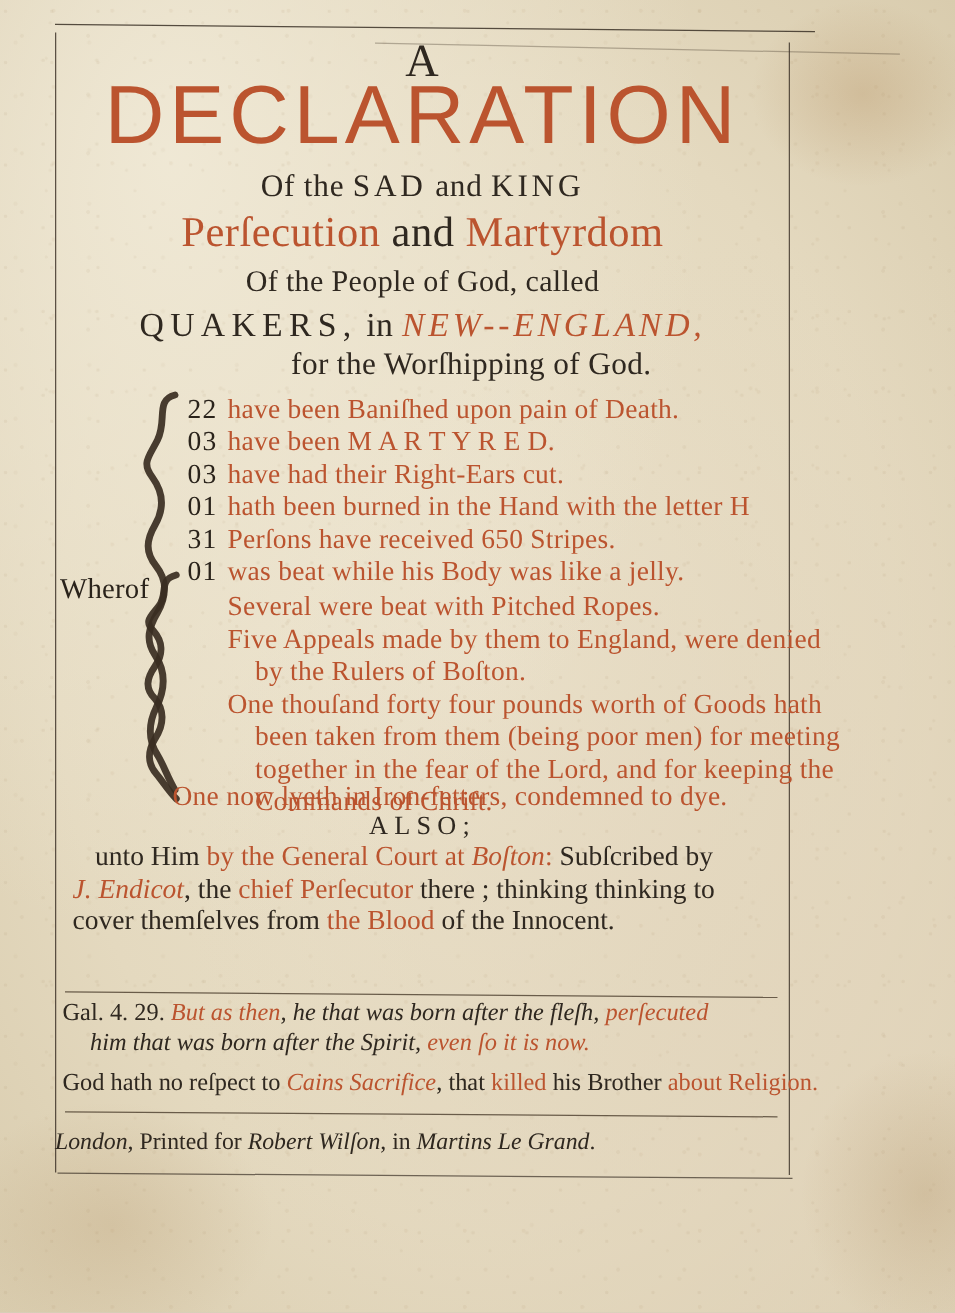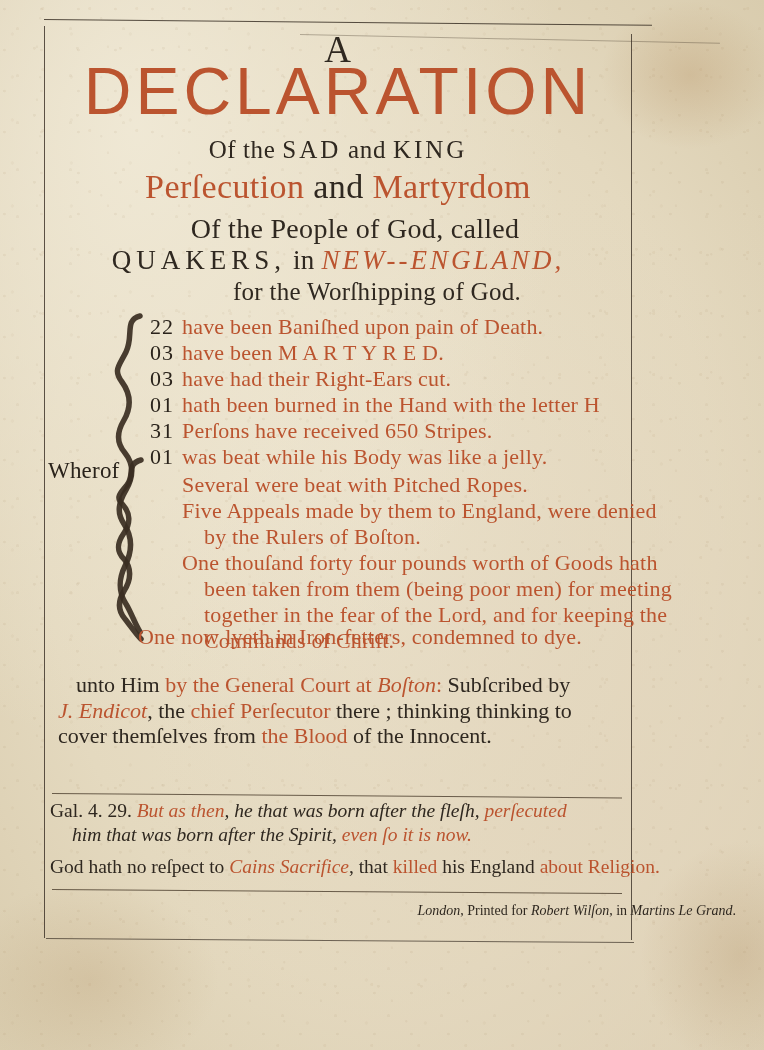--- a/index.html
+++ b/index.html
@@ -54,21 +54,21 @@
   .red{color:#bb542f;}
 
   .ctr{position:absolute;left:44px;width:588px;text-align:center;}
 
   
   .t-a{top:28px;font-size:37px;letter-spacing:1px;}
   .t-decl{top:58px;font-size:66px;letter-spacing:4px;line-height:1;
           font-family:Liberation Sans, sans-serif;}
   .t-sub1{top:136px;font-size:25px;letter-spacing:.6px;}
   .t-sub2{top:168px;font-size:34px;letter-spacing:.4px;}
-  .t-sub3{top:213px;font-size:28px;letter-spacing:.3px;margin-left:17px;}
+  .t-sub3{top:213px;font-size:24px;letter-spacing:.3px;}
   .t-sub4{top:245px;font-size:27px;letter-spacing:.3px;}
   .t-sub5{top:278px;font-size:25px;letter-spacing:.3px;padding-left:39px;}
   .sp{letter-spacing:3px;}
   .sp2{letter-spacing:5px;}
   .ital{font-style:italic;}
 
   
   .listwrap{position:absolute;left:44px;top:310px;width:588px;}
   .num{position:absolute;left:88px;width:42px;text-align:right;
        font-size:22px;color:#2a231b;letter-spacing:1px;}
@@ -90,22 +90,22 @@
   .king{letter-spacing:3px;}
   .black-letter{font-family:"DejaVu Serif",serif;font-weight:bold;font-size:20px;
                 color:#bb542f;letter-spacing:-.5px;}
 
   
   .scrip{position:absolute;left:50px;top:799px;width:580px;font-size:19.5px;
          line-height:24px;color:#2f2820;}
   .scrip .l{display:block;white-space:nowrap;}
   .scrip2{position:absolute;left:50px;top:856px;width:580px;font-size:19.5px;color:#2f2820;white-space:nowrap;}
 
-  .imprint{position:absolute;left:44px;top:903px;width:692px;text-align:right;
-           font-size:14px;color:#2f2820;white-space:nowrap;}
+  .imprint{position:absolute;left:44px;top:903px;width:692px;text-align:left;
+           font-size:19px;color:#2f2820;white-space:nowrap;}
 </style>
 </head>
 <body>
 
 <div class="page">
   <div class="grain"></div>
   <div class="stain s1"></div>
   <div class="stain s2"></div>
   <div class="stain s3"></div>
 
@@ -165,36 +165,37 @@
     <div class="ltxt" style="top:188px">Five Appeals made by them to England, were denied</div>
     <div class="ltxt ind" style="top:214px">by the Rulers of Boſton.</div>
     <div class="ltxt" style="top:240px">One thouſand forty four pounds worth  of Goods hath</div>
     <div class="ltxt ind" style="top:266px">been taken from them (being poor men) for meeting</div>
     <div class="ltxt ind" style="top:292px">together in the fear of the Lord, and for keeping the</div>
     <div class="ltxt ind" style="top:318px">Commands of Chriſt.</div>
 
   </div>
   <div class="ltxt" style="position:absolute;left:138px;top:624px">One now lyeth in Iron-fetters, condemned to dye.</div>
 
+  <div class="also">ALSO;</div>
 
   <div class="para">
     <span class="l" style="padding-left:26px"><span>unto Him </span><span class="red">by the General Court at </span><span class="red ital">Boſton</span><span class="red">:</span><span>  Subſcribed by</span></span>
     <span class="l" style="padding-left:8px"><span class="red ital">J. Endicot</span><span>, the </span><span class="red">chief Perſecutor</span><span>  there ; thinking thinking to</span></span>
     <span class="l" style="padding-left:8px"><span>cover themſelves from </span><span class="red">the Blood</span><span>  of the Innocent.</span></span>
   </div>
 
   <div class="sep s-a"></div>
 
   <div class="scrip">
     <span class="l"><span>Gal. 4. 29. </span><span class="red ital">But as then</span><span class="ital">, he that was born after the fleſh, </span><span class="red ital">perſecuted</span></span>
     <span class="l" style="padding-left:22px"><span class="ital">him that was born after the Spirit, </span><span class="red ital">even ſo it is now.</span></span>
   </div>
 
   <div class="scrip2">
-    <span>God hath no reſpect to </span><span class="red ital">Cains Sacrifice</span><span>, that </span><span class="red">killed</span><span> his England </span><span class="red">about Religion.</span>
+    <span>God hath no reſpect to </span><span class="red ital">Cains Sacrifice</span><span>, that </span><span class="red">killed</span><span> his Brother </span><span class="red">about Religion.</span>
   </div>
 
   <div class="sep s-b"></div>
 
   <div class="imprint">
     <span class="ital">London</span><span>, Printed for </span><span class="ital">Robert Wilſon</span><span>, in </span><span class="ital">Martins Le Grand</span><span>.</span>
   </div>
 </div>
 
 </body></html>

